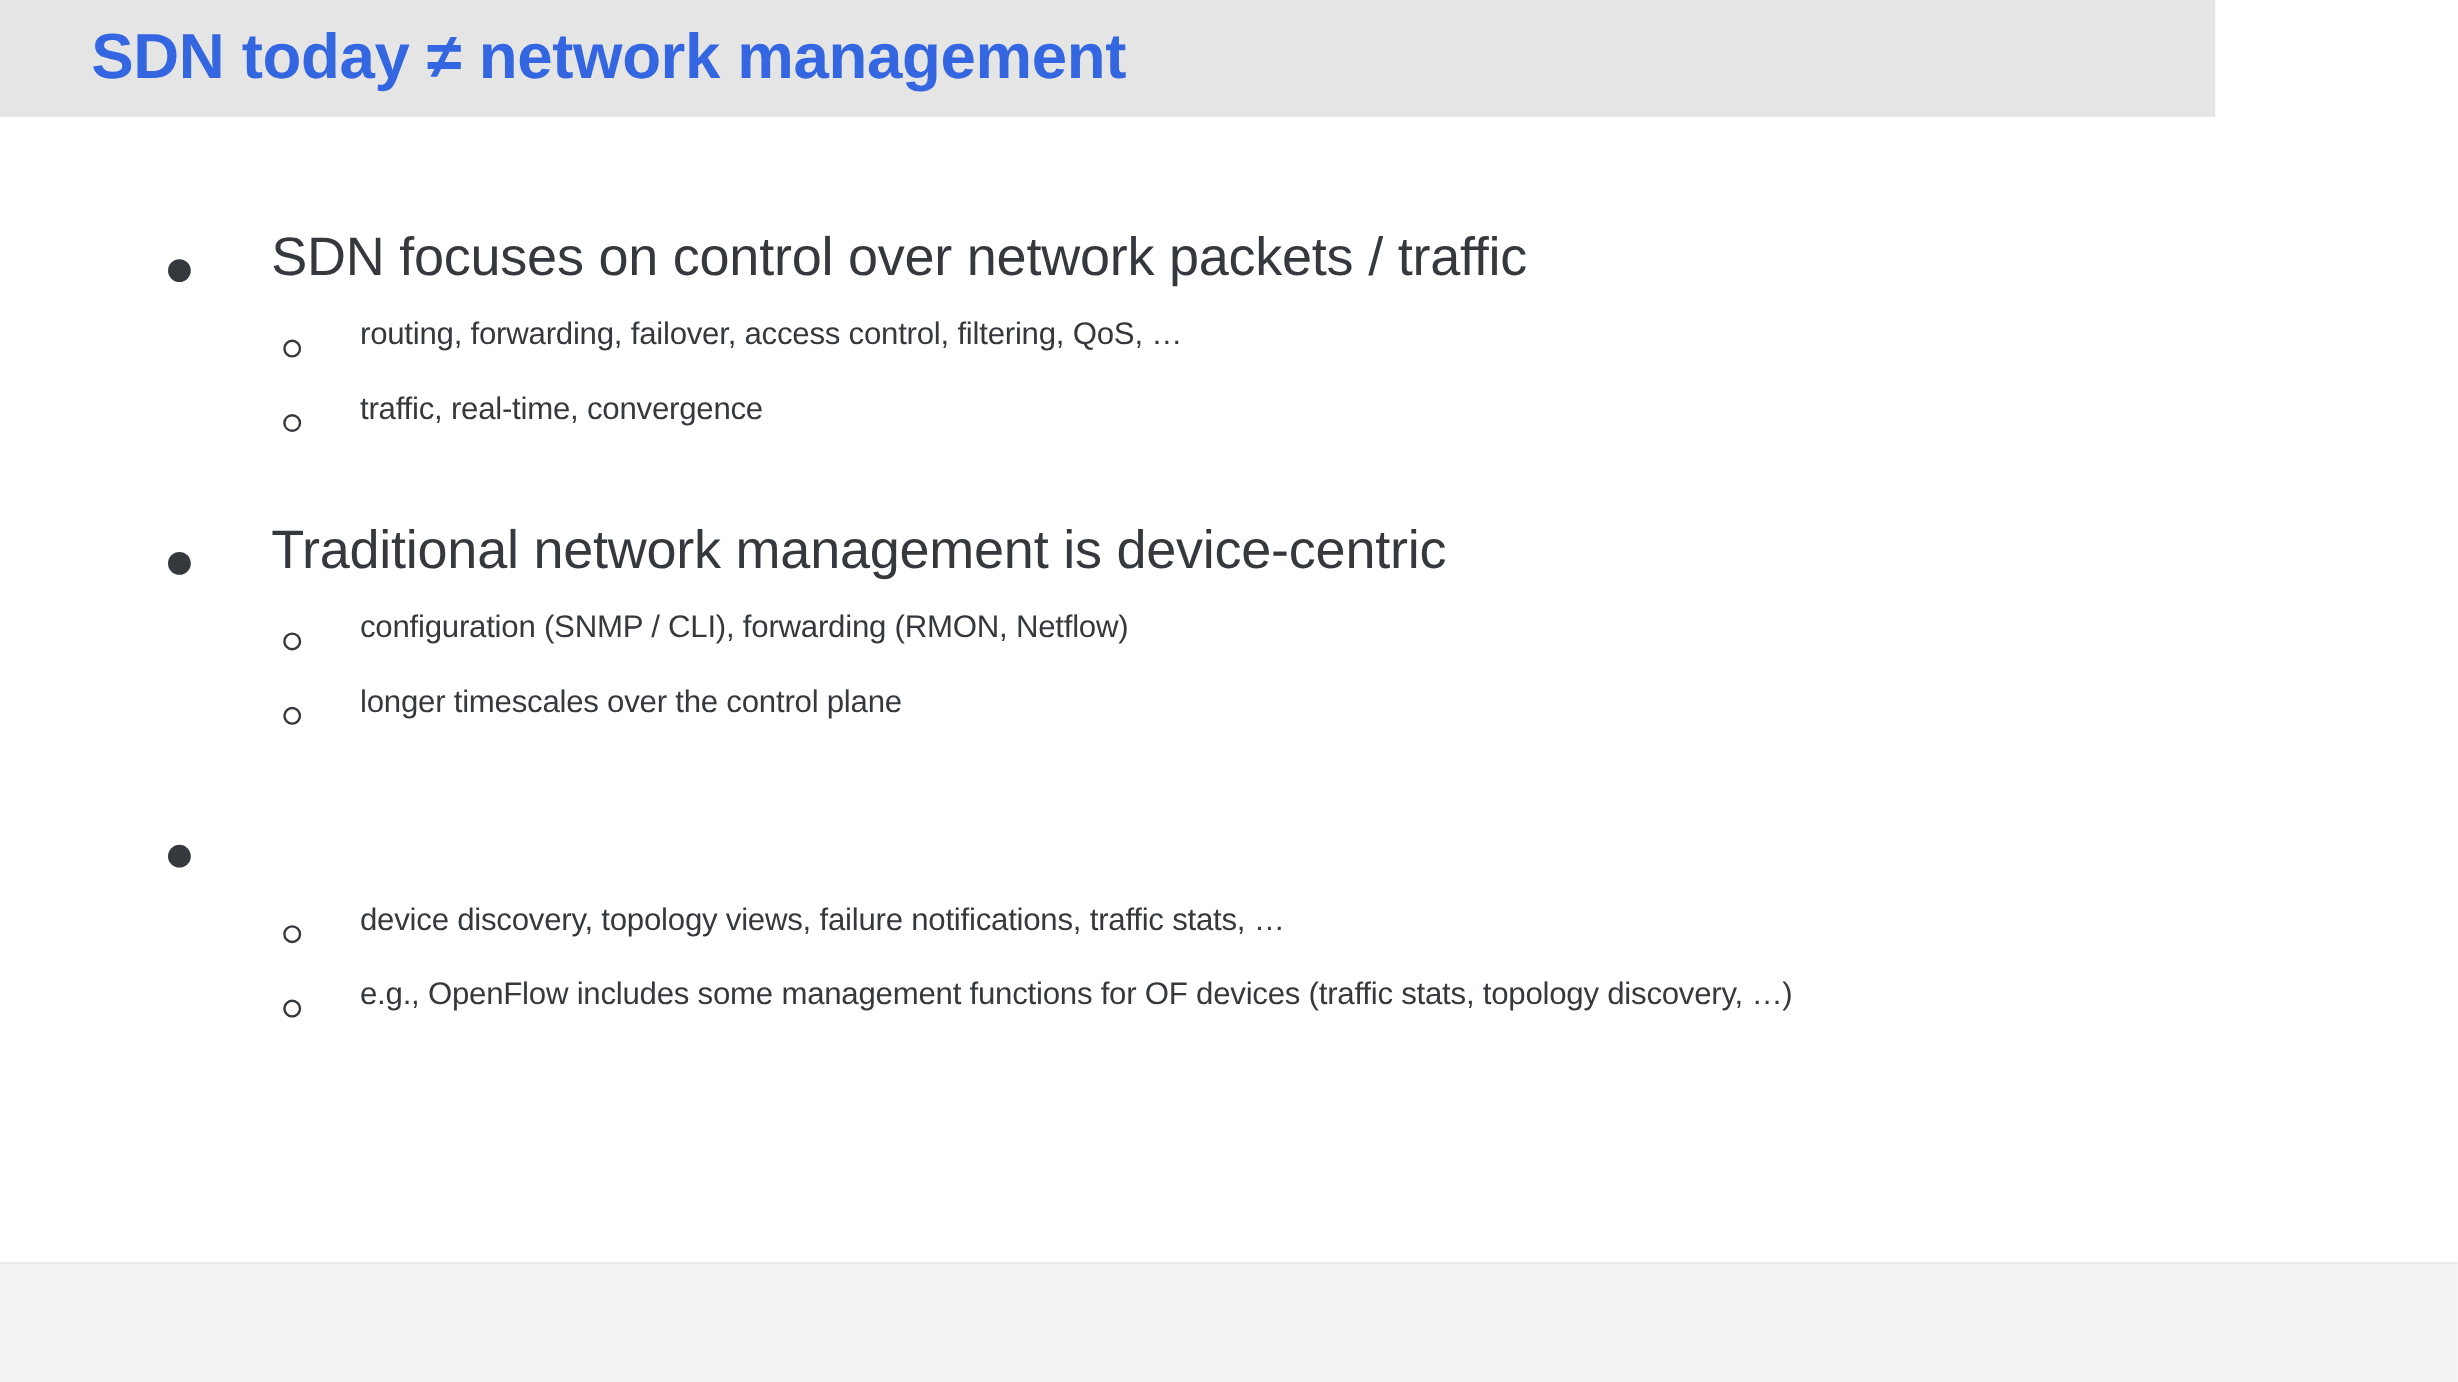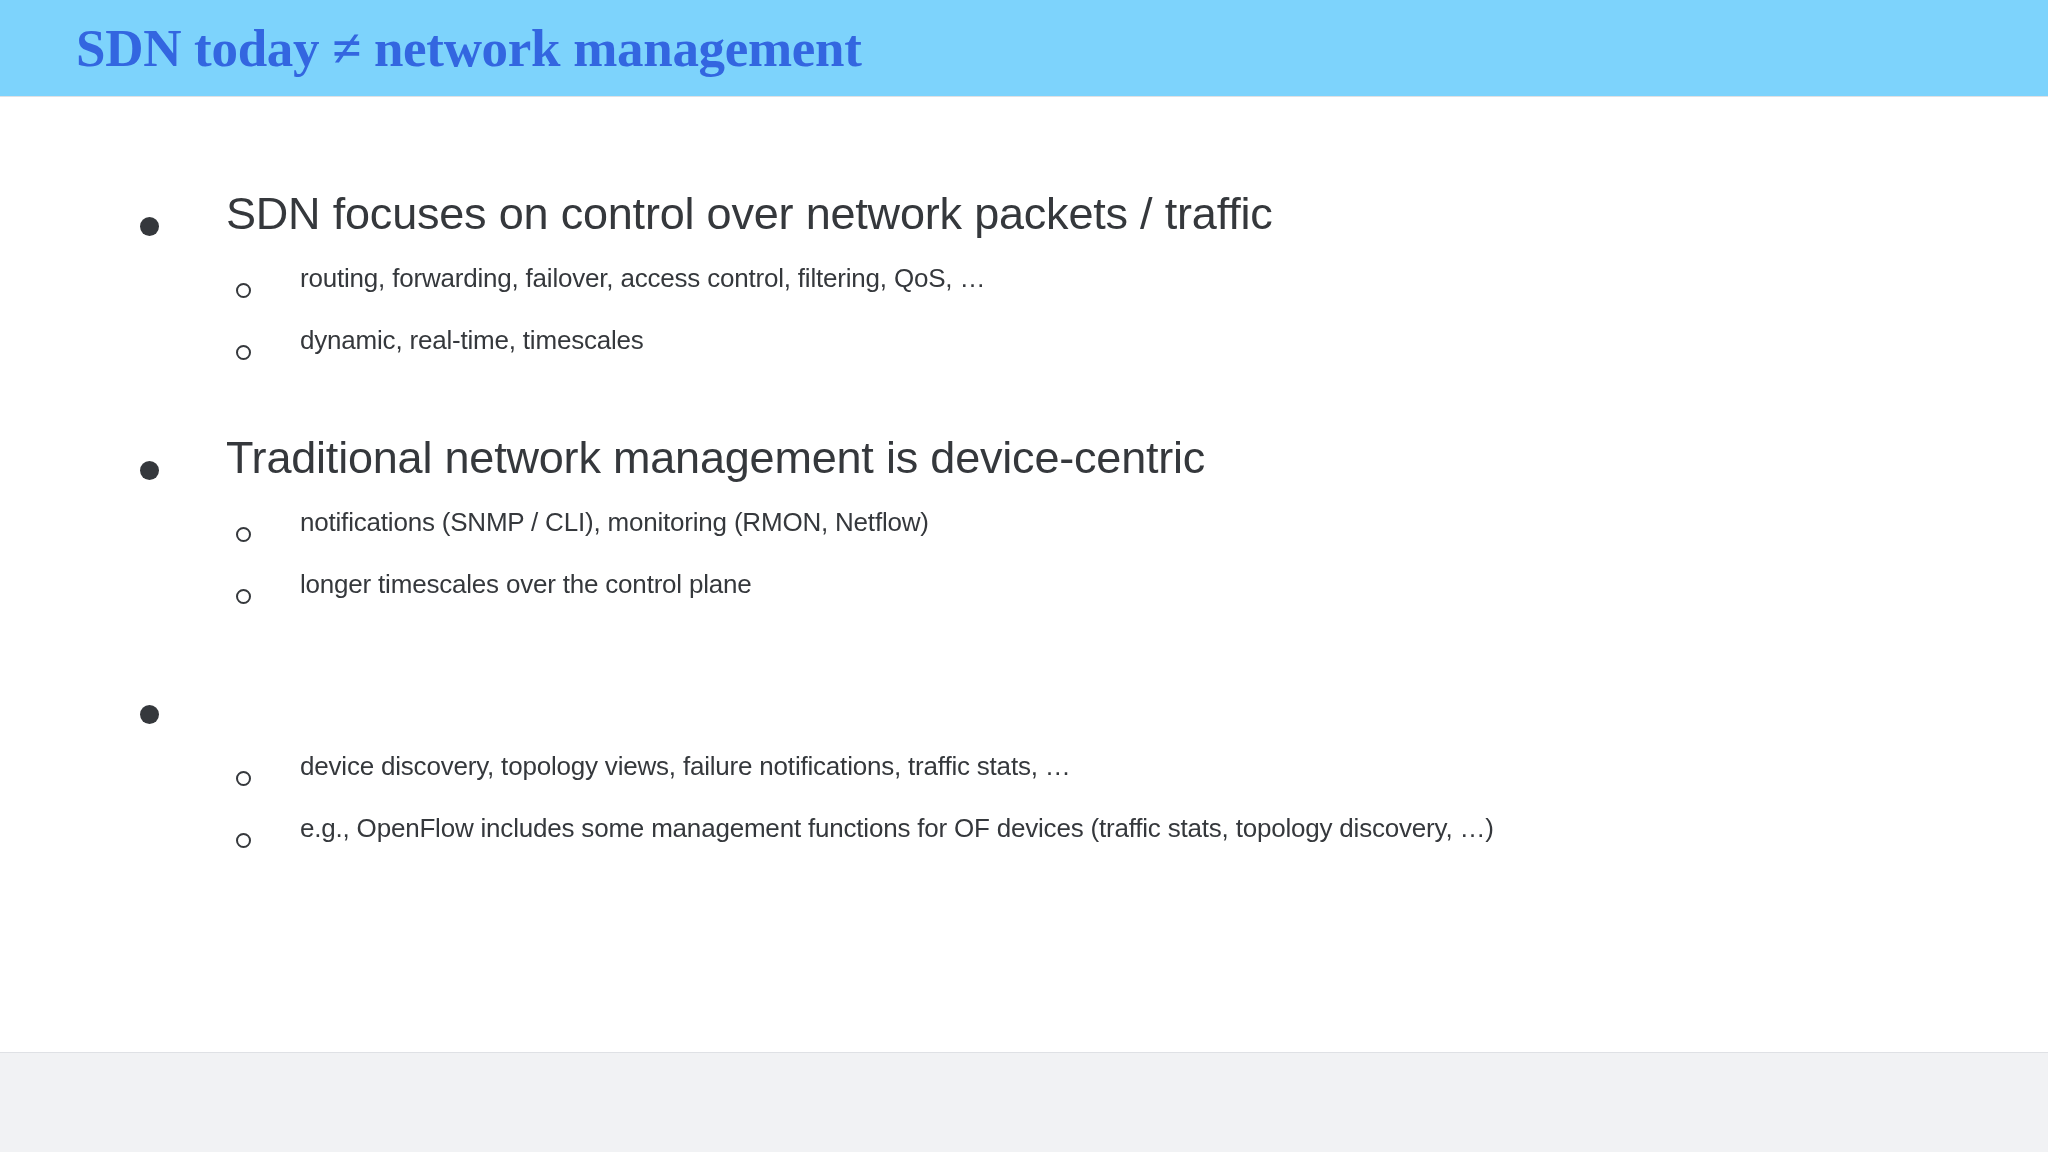--- a/index.html
+++ b/index.html
@@ -20,26 +20,25 @@
     height: 1152px;
     background: #ffffff;
     box-sizing: border-box;
   }
 
   
   .title-bar {
     position: absolute;
     left: 0;
     top: 0;
-    width: 2048px;
+    width: 1846px;
     height: 97px;
-    background: #7dd3fc;
+    background: #e5e5e5;
     border-bottom: 1px solid #dfe1e5;
     box-sizing: border-box;
-    font-family: Liberation Serif, serif;
   }
   .slide-title {
     position: absolute;
     left: 76px;
     top: 13px;
     font-size: 53px;
     font-weight: bold;
     color: #3366e0;
     letter-spacing: -0.3px;
     white-space: nowrap;
@@ -169,34 +168,34 @@
         <div class="lvl1">
           <span class="marker"><span class="dot-filled"></span></span>
           <span class="text">SDN focuses on control over network packets / traffic</span>
         </div>
         <div class="lvl2">
           <span class="marker"><span class="dot-hollow"></span></span>
           <span class="text">routing, forwarding, failover, access control, filtering, QoS, …</span>
         </div>
         <div class="lvl2">
           <span class="marker"><span class="dot-hollow"></span></span>
-          <span class="text">dynamic, real-time, timescales</span>
+          <span class="text">traffic, real-time, convergence</span>
         </div>
       </div>
 
       <div class="group-gap"></div>
 
       <div class="bullet-group">
         <div class="lvl1">
           <span class="marker"><span class="dot-filled"></span></span>
           <span class="text">Traditional network management is device-centric</span>
         </div>
         <div class="lvl2">
           <span class="marker"><span class="dot-hollow"></span></span>
-          <span class="text">notifications (SNMP / CLI), monitoring (RMON, Netflow)</span>
+          <span class="text">configuration (SNMP / CLI), forwarding (RMON, Netflow)</span>
         </div>
         <div class="lvl2">
           <span class="marker"><span class="dot-hollow"></span></span>
           <span class="text">longer timescales over the control plane</span>
         </div>
       </div>
 
       <div class="group-gap"></div>
 
       <div class="bullet-group">

